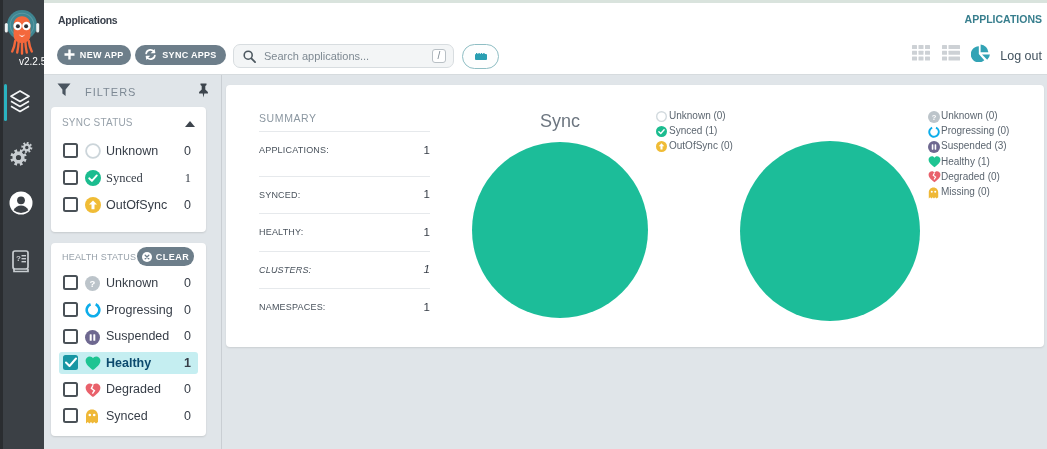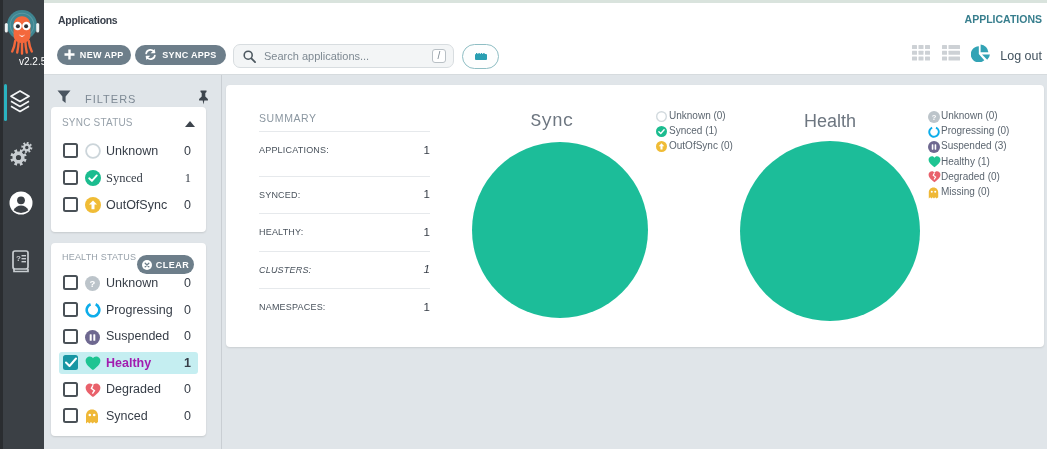--- a/index.html
+++ b/index.html
@@ -19,31 +19,31 @@
   
   #toolbar { left:44px; top:38px; width:1003px; height:37px; background:#ffffff; border-bottom:1px solid #d6dbde; }
   .pillbtn { position:absolute; top:6.5px; height:20px; border-radius:10px; background:#6d7e8a; color:#fff; font-size:9px; font-weight:bold; letter-spacing:0.3px; display:flex; align-items:center; justify-content:center; white-space:nowrap; }
   #searchbox { position:absolute; left:189px; top:6px; width:221px; height:24px; background:#f3f5f6; border:1px solid #d8dde0; border-radius:7px; display:flex; align-items:center; }
   #searchbox .ph { color:#7e8992; font-size:11px; margin-left:8px; }
   #slash { position:absolute; right:7px; top:4px; width:14px; height:14px; border:1px solid #b9c0c5; border-radius:3px; background:#fff; color:#7e8992; font-size:10px; text-align:center; line-height:12px; }
   #toggle { position:absolute; left:418px; top:6px; width:37px; height:25px; border:1px solid #8fbec4; border-radius:13px; background:#fdfefe; display:flex; align-items:center; justify-content:center; }
   #logout { position:absolute; right:5px; top:10.5px; font-size:12.5px; color:#42525e; }
   
   #filters { left:44px; top:75px; width:178px; height:374px; background:#e0e5e9; border-right:1px solid #c9ced3; }
-  #fhead { position:absolute; left:13px; top:8px; width:152px; height:16px;margin-top:7px; }
+  #fhead { position:absolute; left:13px; top:8px; width:152px; height:16px; }
   #fhead .t { position:absolute; left:28px; top:2.5px; font-size:11px; color:#7d8994; letter-spacing:1px; }
   .card { position:absolute; left:7px; width:155px; background:#fff; border-radius:4px; box-shadow:0 1px 2px rgba(0,0,0,0.12); }
   .sectitle { position:absolute; left:11px; font-size:10px; color:#98a2ab; letter-spacing:0.5px; }
   .frow { position:absolute; left:8px; width:139px; height:22px; }
   .cb { position:absolute; left:4px; top:3px; width:15px; height:15px; border:2px solid #4a5157; border-radius:2.5px; background:#fff; }
   .sic { position:absolute; left:26px; top:3px; }
   .flabel { position:absolute; left:47px; top:3.5px; font-size:12.5px; color:#363d47; }
   .fcount { position:absolute; right:7px; top:3.5px; font-size:12.5px; color:#363d47; }
   .hl { background:#c5eef1; border-radius:3px; }
-  #clearbtn { position:absolute; left:86px; top:4px; width:57px; height:19px; border-radius:9.5px; background:#6d7e8a; color:#fff; font-size:9px; font-weight:bold; letter-spacing:0.5px; display:flex; align-items:center; justify-content:center;margin-top:8px; }
+  #clearbtn { position:absolute; left:86px; top:4px; width:57px; height:19px; border-radius:9.5px; background:#6d7e8a; color:#fff; font-size:9px; font-weight:bold; letter-spacing:0.5px; display:flex; align-items:center; justify-content:center; }
   
   #main { left:223px; top:75px; width:824px; height:374px; background:#e0e5e9; }
   #sumcard { position:absolute; left:3px; top:10px; width:818px; height:262px; background:#fff; border-radius:4px; box-shadow:0 1px 2px rgba(0,0,0,0.10); }
   #sumtitle { position:absolute; left:33px; top:27px; font-size:10.5px; color:#8b97a1; letter-spacing:0.6px; }
   .srow { position:absolute; left:33px; width:171px; height:37px; border-top:1px solid #e6e9ec; }
   .srow .l { position:absolute; left:0; top:13px; font-size:9px; color:#49525c; letter-spacing:0.2px; }
   .srow .v { position:absolute; right:0; top:11.5px; font-size:11.5px; color:#363d47; }
   .ctitle { position:absolute; top:26px; width:200px; text-align:center; font-size:18px; color:#6d7680; }
   .pie { position:absolute; border-radius:50%; background:#1cbd99; }
   .legend { position:absolute; font-size:10px; color:#5c6670; }
@@ -248,21 +248,21 @@
           <div class="fcount">0</div>
       </div>
       <div class="frow hl" style="top:109px;">
         <div class="cb" style="background:#1896a3; border-color:#1896a3;"></div>
         <svg style="position:absolute;left:5.5px;top:5px;" width="12" height="11" viewBox="0 0 12 11">
             <path d="M1 5.5 L4.5 9 L11 1.5" fill="none" stroke="#fff" stroke-width="2" stroke-linecap="round" stroke-linejoin="round"></path>
           </svg>
         <svg class="sic" width="16" height="15" viewBox="0 0 16 15" style="top:4px;">
             <path d="M8 14 C8 14 0.6 9.5 0.6 4.8 C0.6 2.2 2.6 0.4 4.9 0.4 C6.3 0.4 7.4 1.2 8 2.2 C8.6 1.2 9.7 0.4 11.1 0.4 C13.4 0.4 15.4 2.2 15.4 4.8 C15.4 9.5 8 14 8 14 Z" fill="#1ec492"></path>
           </svg>
-        <div class="flabel" style="font-weight:bold; color:#a21caf;text-align:center;">Healthy</div>
+        <div class="flabel" style="font-weight:bold; color:#0c4a6e;text-align:center;">Healthy</div>
           <div class="fcount" style="font-weight:bold;">1</div>
       </div>
       <div class="frow" style="top:135.5px;">
         <div class="cb"></div>
         <svg class="sic" width="16" height="15" viewBox="0 0 16 15" style="top:4px;">
             <path d="M8 14 C8 14 0.6 9.5 0.6 4.8 C0.6 2.2 2.6 0.4 4.9 0.4 C6.3 0.4 7.4 1.2 8 2.2 C8.6 1.2 9.7 0.4 11.1 0.4 C13.4 0.4 15.4 2.2 15.4 4.8 C15.4 9.5 8 14 8 14 Z" fill="#e9616b"></path>
             <path d="M8 2.2 L6.4 5.4 L9.4 7.6 L7.4 10.6" fill="none" stroke="#fff" stroke-width="1.4"></path>
           </svg>
         <div class="flabel">Degraded</div>
           <div class="fcount">0</div>
@@ -298,21 +298,21 @@
         </div>
       <div class="srow" style="top:165.5px;font-style:italic;">
           <span class="l">CLUSTERS:</span>
           <span class="v">1</span>
         </div>
       <div class="srow" style="top:203px;">
           <span class="l">NAMESPACES:</span>
           <span class="v">1</span>
         </div>
 
-      <div class="ctitle" style="left:226px;font-family:Liberation Mono, monospace;">Sync</div>
+      <div class="ctitle" style="left:234px;">Sync</div>
       <div class="pie" style="left:246px; top:57px; width:176px; height:176px;"></div>
       <div class="legend" style="left:430px; top:24px;">
         <div class="litem" style="top:0;">
             <svg width="11" height="11" viewBox="0 0 16 16">
               <circle cx="8" cy="8" r="7" fill="none" stroke="#d2dade" stroke-width="2"></circle>
             </svg>
             <span>Unknown (0)</span>
           </div>
         <div class="litem" style="top:15px;">
             <svg width="11" height="11" viewBox="0 0 16 16">
@@ -323,21 +323,20 @@
           </div>
         <div class="litem" style="top:30px;">
             <svg width="11" height="11" viewBox="0 0 16 16">
               <circle cx="8" cy="8" r="8" fill="#f0bc36"></circle>
               <path d="M8 3.4 L12 7.6 L9.5 7.6 L9.5 12.2 L6.5 12.2 L6.5 7.6 L4 7.6 Z" fill="#fff"></path>
             </svg>
             <span>OutOfSync (0)</span>
           </div>
       </div>
 
-      <div class="ctitle" style="left:504px;">Health</div>
       <div class="pie" style="left:514px; top:56px; width:180px; height:180px;"></div>
       <div class="legend" style="left:702px; top:24px;">
         <div class="litem" style="top:0;">
             <svg width="12" height="12" viewBox="0 0 15 15">
               <circle cx="7.5" cy="7.5" r="7.5" fill="#bcc4ca"></circle>
               <text x="7.5" y="11" font-size="9.5" font-weight="bold" fill="#fff" text-anchor="middle" font-family="Liberation Sans">?</text>
             </svg>
             <span>Unknown (0)</span>
           </div>
         <div class="litem" style="top:15.2px;">

